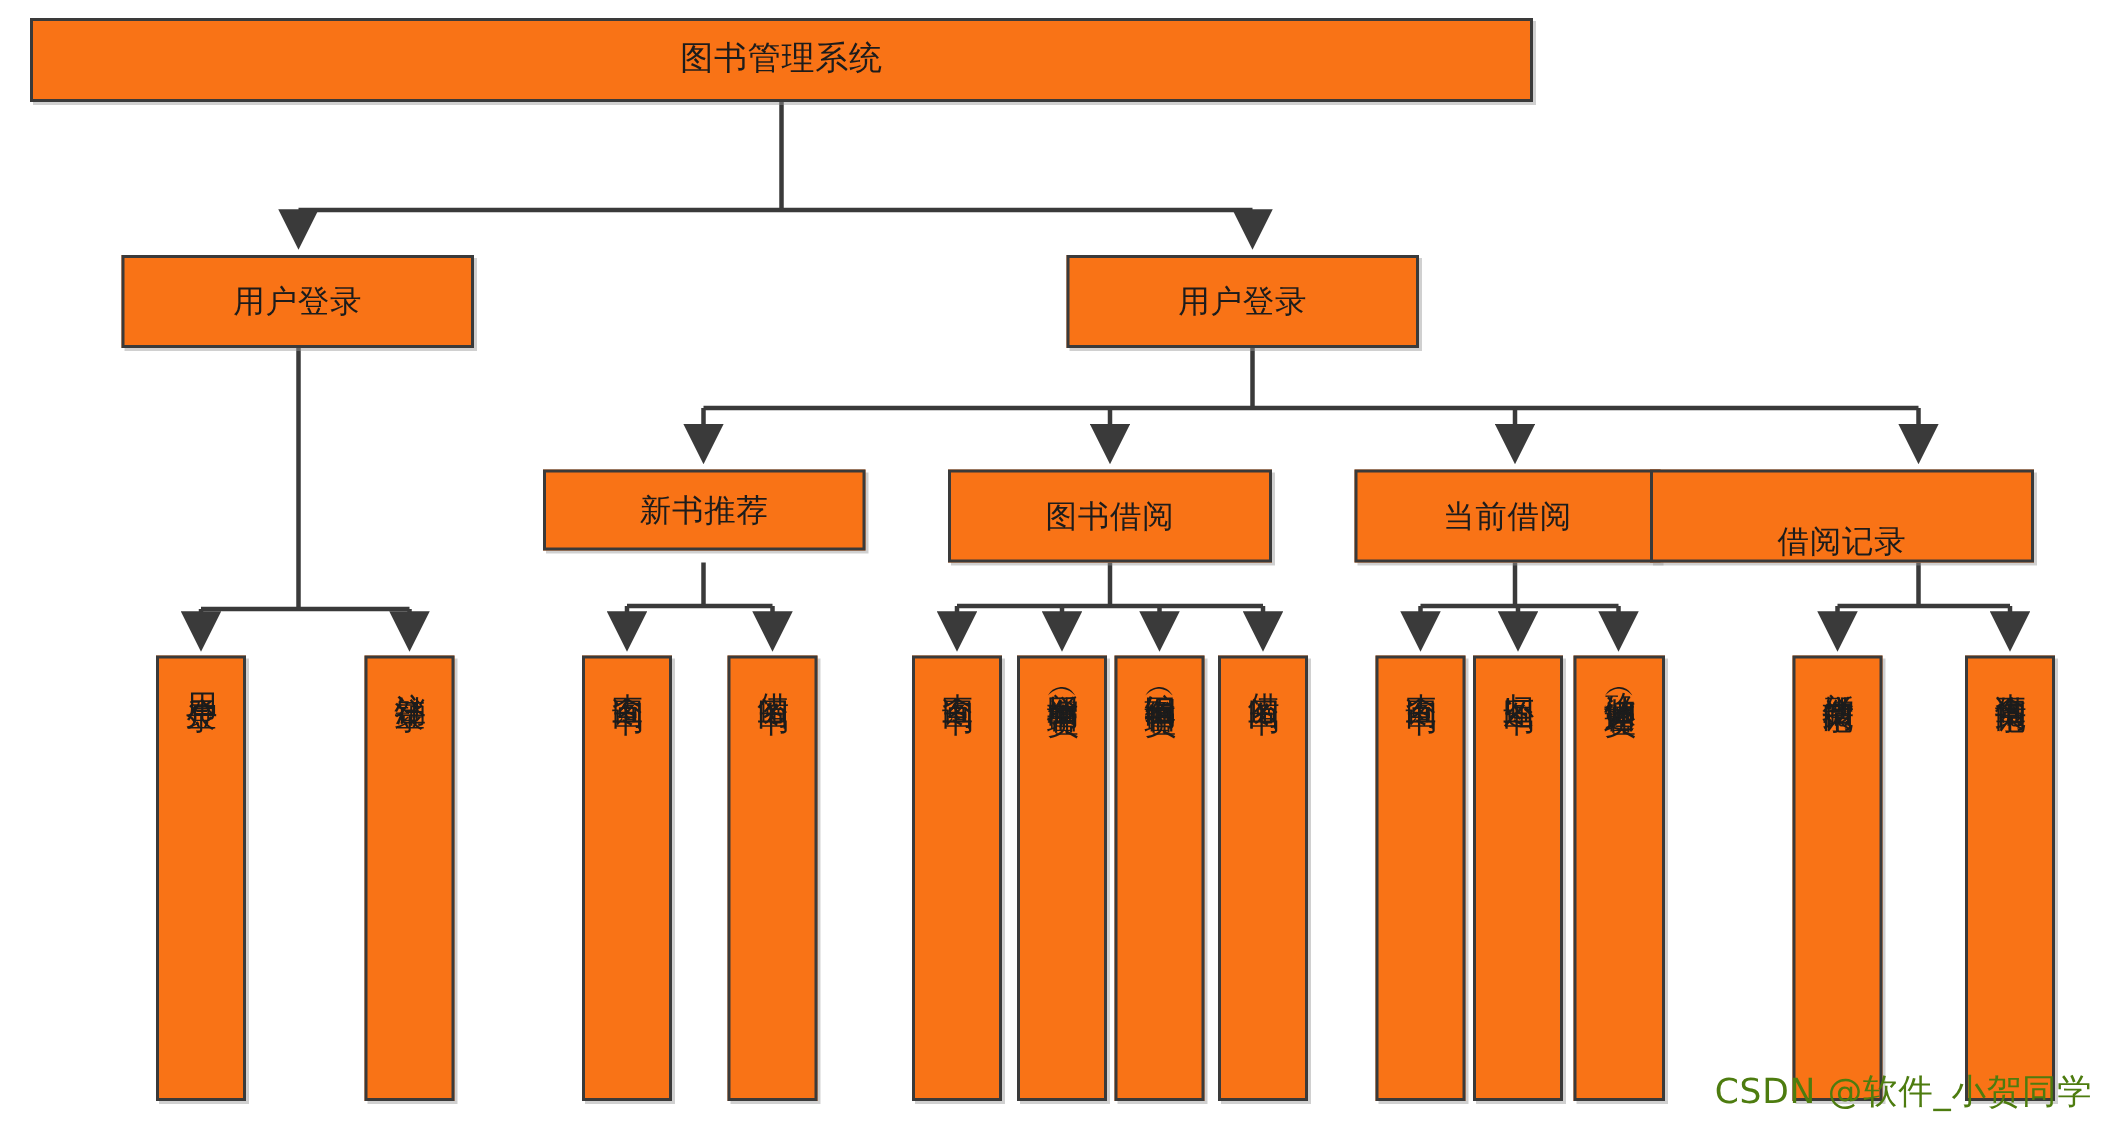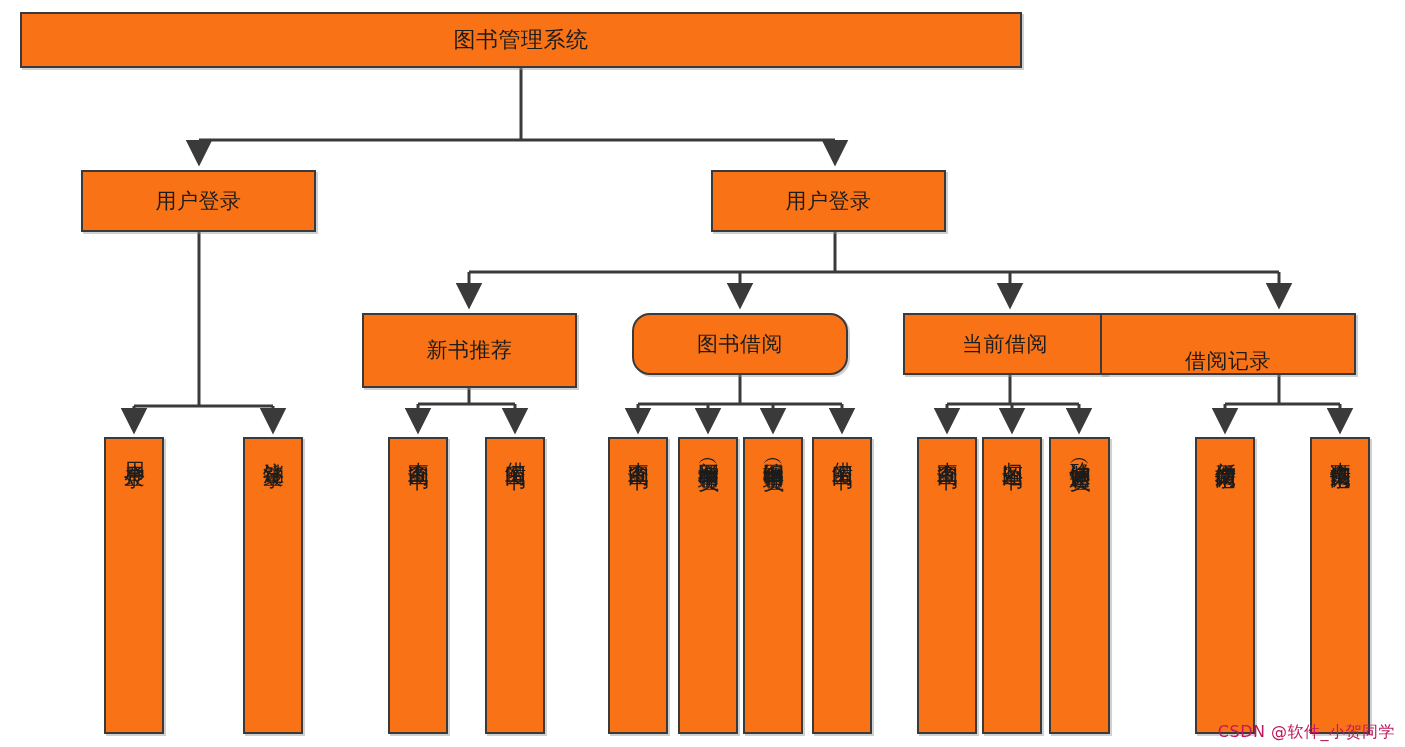--- a/index.html
+++ b/index.html
@@ -62,22 +62,22 @@
     white-space: nowrap;
     text-align: left;
   }
   .node.v.tall .vtext {
     letter-spacing: 1.5px;
   }
   #watermark {
     position: absolute;
     right: 10px;
     bottom: 4px;
-    font-size: 16px;
-    color: #be185d;
+    font-size: 23px;
+    color: #4d7c0f;
     letter-spacing: 0.5px;
     white-space: nowrap;
     z-index: 5;
     font-family: "DejaVu Sans", "Liberation Sans", sans-serif;
   }
 </style>
 </head>
 <body>
 
 <div id="canvas">
@@ -137,24 +137,24 @@
     <span>图书管理系统</span>
   </div>
 
   <div class="node h" style="left:81px; top:170px; width:235px; height:62px;">
     <span>用户登录</span>
   </div>
   <div class="node h" style="left:711px; top:170px; width:235px; height:62px;">
     <span>用户登录</span>
   </div>
 
-  <div class="node h" style="left:362px; top:313px; width:215px; height:75px;">
+  <div class="node h" style="left:362px; top:313px; width:215px; height:54px;">
     <span>新书推荐</span>
   </div>
-  <div class="node h" style="left:632px; top:313px; width:216px; height:62px;border-radius:18px;">
+  <div class="node h" style="left:632px; top:313px; width:216px; height:62px;">
     <span>图书借阅</span>
   </div>
   <div class="node h" style="left:903px; top:313px; width:204px; height:62px;">
     <span>当前借阅</span>
   </div>
   <div class="node h" style="left:1100px; top:313px; width:256px; height:62px;align-items:flex-end;">
     <span>借阅记录</span>
   </div>
 
   <div class="node v" style="left:104px; top:437px; width:60px; height:297px;">

